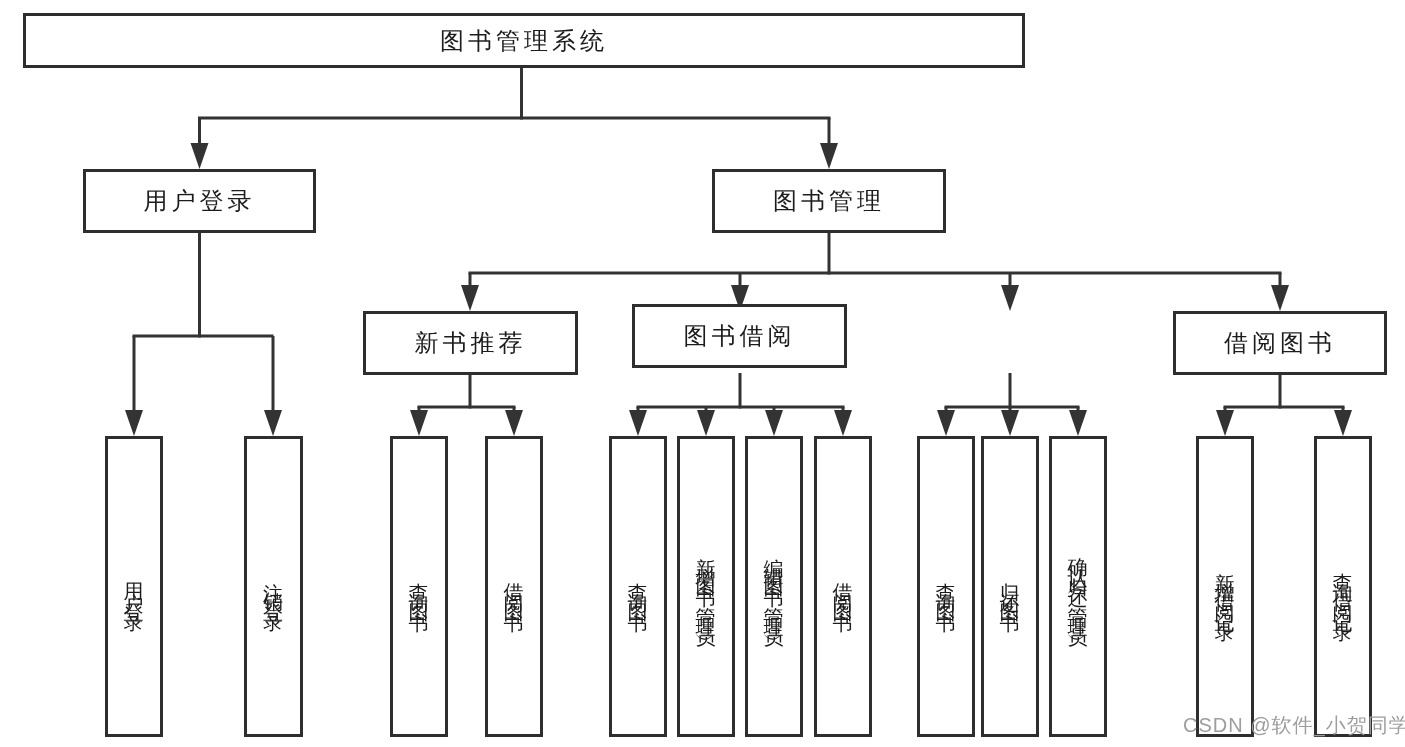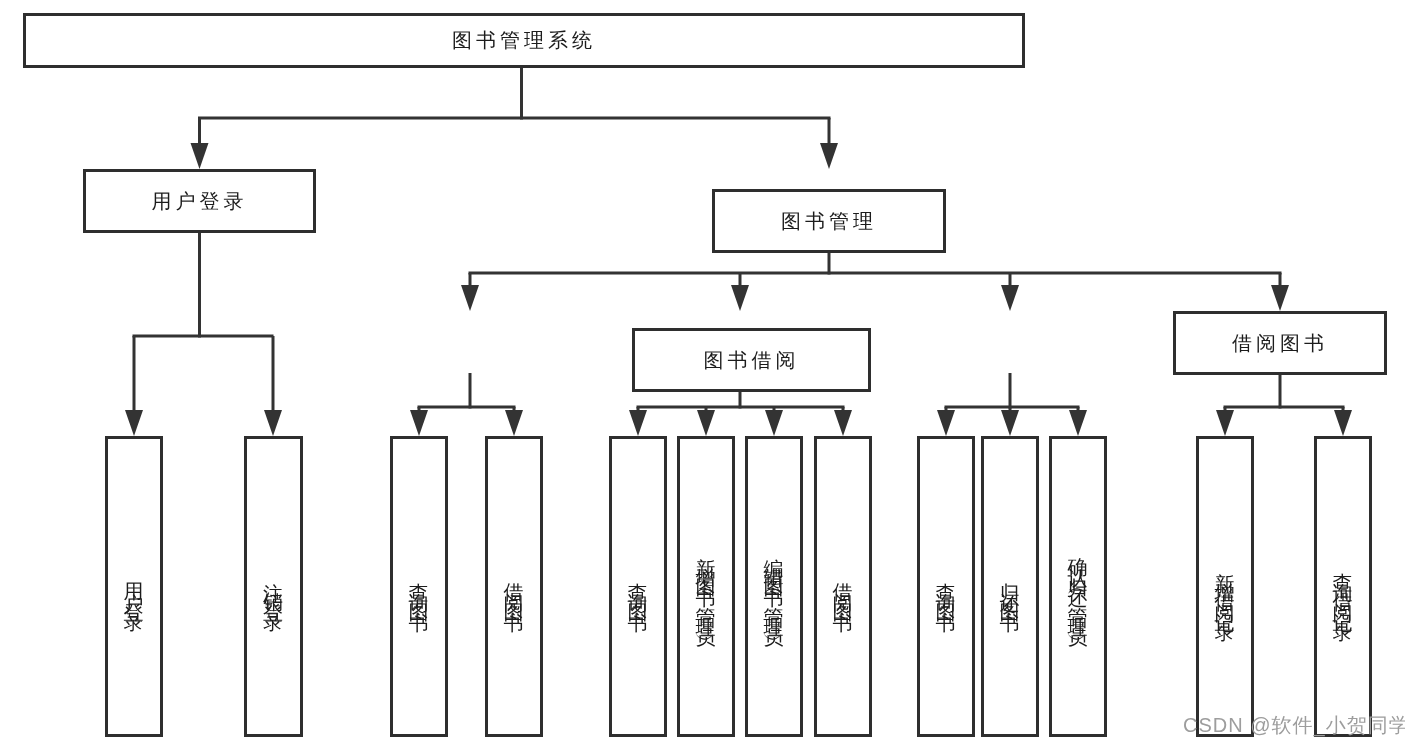--- a/index.html
+++ b/index.html
@@ -15,21 +15,21 @@
     position:absolute;
     box-sizing:border-box;
     background:#ffffff;
     border:3px solid #2e2e2e;
     display:flex;
     align-items:center;
     justify-content:center;
     color:#1c1c1c;
     z-index:2;
   }
-  .hbox{font-size:20px;letter-spacing:4px;white-space:nowrap;}
+  .hbox{font-size:24px;letter-spacing:4px;white-space:nowrap;}
   .vbox .vtext{
     writing-mode:vertical-rl;
     text-orientation:mixed;
     font-size:20px;
     letter-spacing:10px;
     line-height:1;
     white-space:nowrap;
   }
   .watermark{
     position:absolute;
@@ -97,23 +97,24 @@
       <polygon points="1069,410 1087,410 1078,436" fill="#333333"></polygon>
       <line x1="1225" y1="407" x2="1225" y2="418" stroke="#333333" stroke-width="3"></line>
       <polygon points="1216,410 1234,410 1225,436" fill="#333333"></polygon>
       <line x1="1343" y1="407" x2="1343" y2="418" stroke="#333333" stroke-width="3"></line>
       <polygon points="1334,410 1352,410 1343,436" fill="#333333"></polygon>
     </svg>
 
   <div class="box hbox" style="left:23px;top:13px;width:1002px;height:55px;">图书管理系统</div>
 
   <div class="box hbox" style="left:83px;top:169px;width:233px;height:64px;">用户登录</div>
-  <div class="box hbox" style="left:712px;top:169px;width:234px;height:64px;margin-top:20px;">图书管理</div>
+  <div class="box hbox" style="left:712px;top:169px;width:234px;height:64px;">图书管理</div>
 
-  <div class="box hbox" style="left:632px;top:328px;width:239px;height:64px;font-family:Liberation Mono, monospace;">图书借阅</div>
+  <div class="box hbox" style="left:363px;top:311px;width:215px;height:64px;">新书推荐</div>
+  <div class="box hbox" style="left:632px;top:304px;width:215px;height:64px;font-family:Liberation Mono, monospace;">图书借阅</div>
   <div class="box hbox" style="left:1173px;top:311px;width:214px;height:64px;">借阅图书</div>
 
   <div class="box vbox" style="left:105px;top:436px;width:58px;height:301px;">
     <span class="vtext">用户登录</span>
   </div>
   <div class="box vbox" style="left:244px;top:436px;width:59px;height:301px;">
     <span class="vtext">注销登录</span>
   </div>
 
   <div class="box vbox" style="left:390px;top:436px;width:58px;height:301px;">

